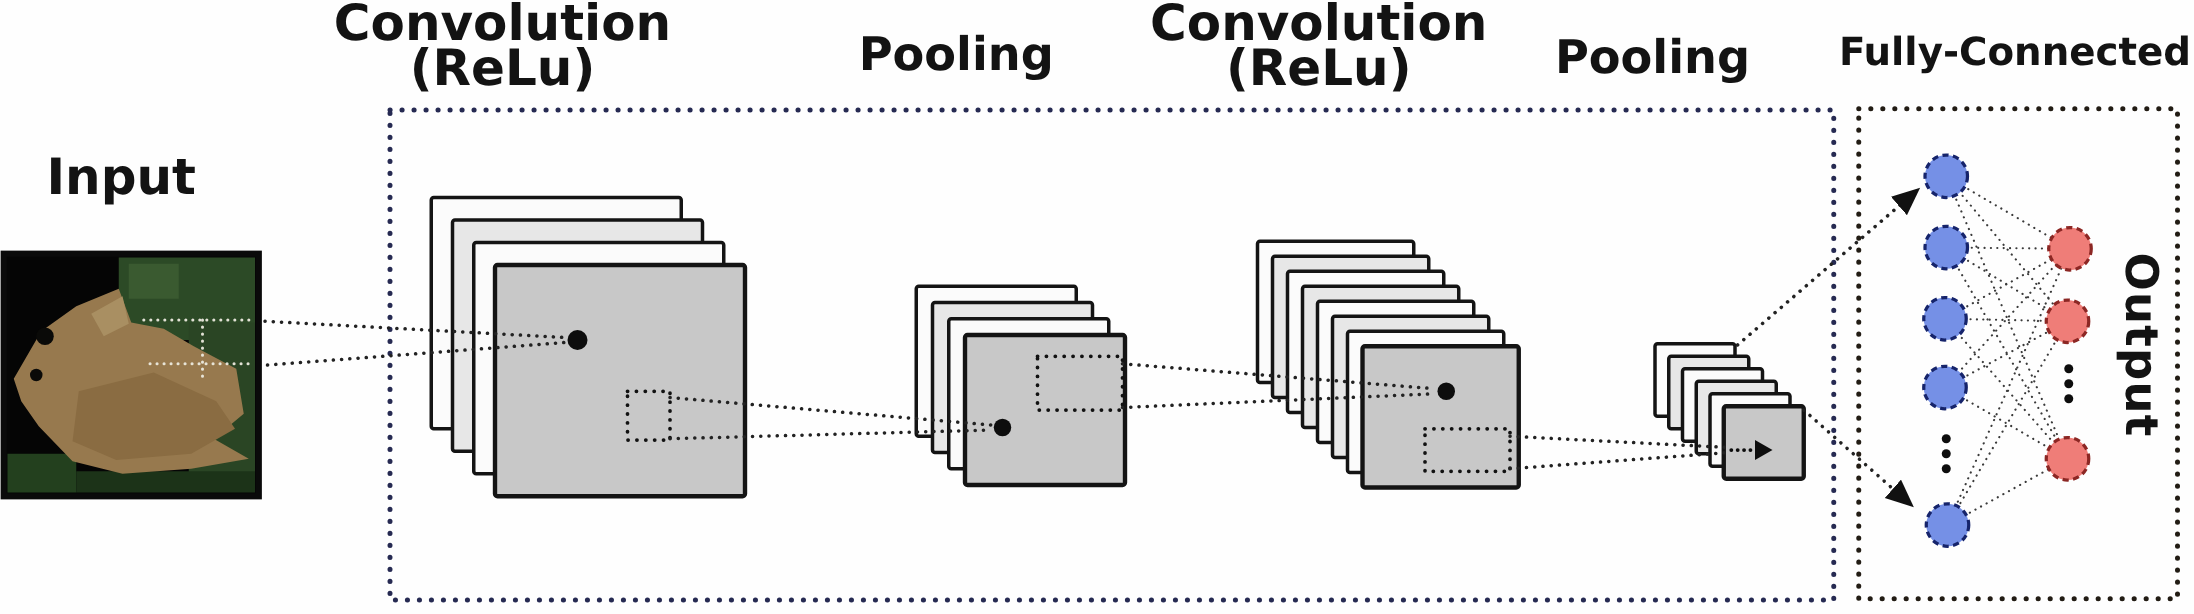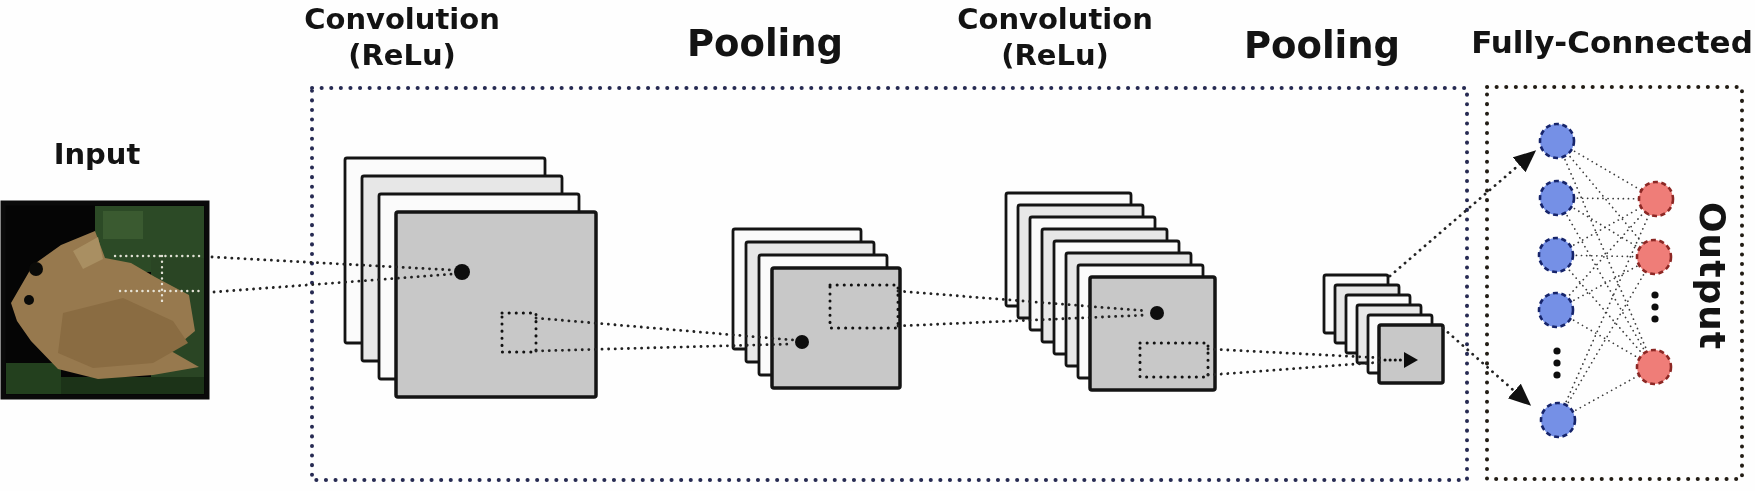--- a/index.html
+++ b/index.html
@@ -1,21 +1,21 @@
 <!DOCTYPE html>
 <html><head>
 <meta charset="utf-8">
 <style>
   html,body{margin:0;padding:0;background:#ffffff;}
   #canvas{
     position:relative;width:1755px;height:491px;background:#fefefe;overflow:hidden;
     font-family:"DejaVu Sans","Liberation Sans",sans-serif;
   }
   .lbl{
-    position:absolute;color:#131313;font-weight:bold;font-size:29px;
+    position:absolute;color:#131313;font-weight:bold;font-size:40px;
     text-align:center;line-height:36px;white-space:nowrap;
   }
   .lbl.small{font-size:37px;}
   #fc-label{font-size:31px;}
   #output-label{
     position:absolute;left:1642px;top:252px;width:140px;height:40px;
     color:#131313;font-weight:bold;font-size:36px;letter-spacing:1px;text-align:center;
     transform:rotate(90deg);transform-origin:50% 50%;line-height:40px;
   }
   svg{position:absolute;left:0;top:0;}
@@ -149,21 +149,21 @@
       <circle cx="1654" cy="257" r="17" fill="#ef7d78" stroke="#8c2724"></circle>
       <circle cx="1654" cy="367" r="17" fill="#ef7d78" stroke="#8c2724"></circle>
     </g>
     <g fill="#0d0d0d">
       <circle cx="1655" cy="295" r="3.6"></circle>
         <circle cx="1655" cy="307" r="3.6"></circle>
         <circle cx="1655" cy="319" r="3.6"></circle>
     </g>
   </svg>
 
-  <div class="lbl" style="left:17px;top:136px;width:160px">Input</div>
+  <div class="lbl" style="left:17px;top:124px;width:160px">Input</div>
 
   <div class="lbl" style="left:252px;top:1px;width:300px">
     <div>Convolution</div>
     <div>(ReLu)</div>
   </div>
 
   <div class="lbl small" style="left:665px;top:26px;width:200px">Pooling</div>
 
   <div class="lbl" style="left:905px;top:1px;width:300px">
     <div>Convolution</div>

